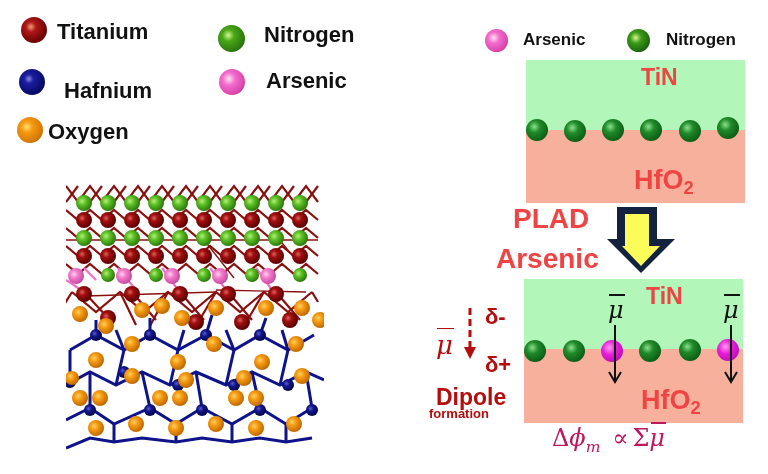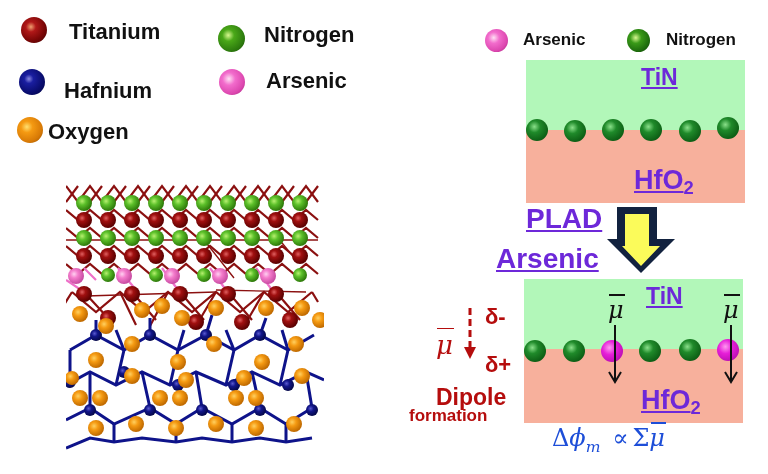--- a/index.html
+++ b/index.html
@@ -1,33 +1,33 @@
 <!DOCTYPE html>
 <html><head>
 <meta charset="utf-8">
 <style>
   html, body { margin:0; padding:0; background:#ffffff; }
   body { width:768px; height:474px; position:relative; overflow:hidden; font-family:"Liberation Sans", "DejaVu Sans", sans-serif; }
   .abs { position:absolute; }
   .sphere { position:absolute; border-radius:50%; }
   .legend-text { position:absolute; font-weight:bold; color:#111; white-space:nowrap; }
   .layer { position:absolute; }
-  .layer-label { position:absolute; font-weight:bold; color:#6d28d9; white-space:nowrap;text-decoration:underline; }
+  .layer-label { position:absolute; font-weight:bold; color:#ef4444; white-space:nowrap; }
   .layer-label sub { font-size:0.68em; vertical-align:-0.28em; }
   .red { color:#b50d0d; }
   .math { font-family:"DejaVu Serif", "Liberation Serif", serif; }
   .mubar { display:inline-block; position:relative; font-style:italic; }
   .mubar::before { content:""; position:absolute; left:0.05em; right:-0.05em; top:-0.08em; height:1.5px; background:currentColor; }
 </style>
 </head>
 <body>
 
 <div>
   <div class="sphere" style="left:21px;top:17px;width:26px;height:26px;background:radial-gradient(circle at 38% 38%, #f0a070 0%, #b01818 22%, #7a0606 60%, #3d0000 100%);"></div>
-  <div class="legend-text" style="left:57px;top:19px;font-size:22px;margin-left:12px;">Titanium</div>
+  <div class="legend-text" style="left:57px;top:19px;font-size:22px;">Titanium</div>
 
   <div class="sphere" style="left:19px;top:69px;width:26px;height:26px;background:radial-gradient(circle at 38% 38%, #8a8ae0 0%, #1a1ea0 20%, #0a0d70 60%, #02033a 100%);"></div>
   <div class="legend-text" style="left:64px;top:70px;font-size:22px;margin-top:8px;">Hafnium</div>
 
   <div class="sphere" style="left:17px;top:117px;width:26px;height:26px;background:radial-gradient(circle at 38% 38%, #ffe070 0%, #f59a12 25%, #d87a06 65%, #8a4a00 100%);"></div>
   <div class="legend-text" style="left:48px;top:119px;font-size:22px;">Oxygen</div>
 
   <div class="sphere" style="left:218px;top:25px;width:27px;height:27px;background:radial-gradient(circle at 38% 38%, #d8f890 0%, #4aa818 25%, #2e7d0e 65%, #174a04 100%);"></div>
   <div class="legend-text" style="left:264px;top:22px;font-size:22px;">Nitrogen</div>
 
@@ -231,21 +231,21 @@
   <div>
     <div class="sphere" style="left:526px;top:119px;width:22px;height:22px;background:radial-gradient(circle at 38% 35%, #8ae08a 0%, #1f8a2a 30%, #0c5c14 75%, #063a0a 100%);"></div>
     <div class="sphere" style="left:564px;top:120px;width:22px;height:22px;background:radial-gradient(circle at 38% 35%, #8ae08a 0%, #1f8a2a 30%, #0c5c14 75%, #063a0a 100%);"></div>
     <div class="sphere" style="left:602px;top:119px;width:22px;height:22px;background:radial-gradient(circle at 38% 35%, #8ae08a 0%, #1f8a2a 30%, #0c5c14 75%, #063a0a 100%);"></div>
     <div class="sphere" style="left:640px;top:119px;width:22px;height:22px;background:radial-gradient(circle at 38% 35%, #8ae08a 0%, #1f8a2a 30%, #0c5c14 75%, #063a0a 100%);"></div>
     <div class="sphere" style="left:679px;top:120px;width:22px;height:22px;background:radial-gradient(circle at 38% 35%, #8ae08a 0%, #1f8a2a 30%, #0c5c14 75%, #063a0a 100%);"></div>
     <div class="sphere" style="left:717px;top:117px;width:22px;height:22px;background:radial-gradient(circle at 38% 35%, #8ae08a 0%, #1f8a2a 30%, #0c5c14 75%, #063a0a 100%);"></div>
   </div>
 </div>
 
-<div class="layer-label" style="left:526px;top:203px;font-size:28px;">PLAD</div>
+<div class="layer-label" style="left:513px;top:203px;font-size:28px;">PLAD</div>
 <div class="layer-label" style="left:496px;top:243px;font-size:28px;">Arsenic</div>
 <svg class="abs" style="left:604px;top:206px;" width="74" height="70" viewBox="0 0 74 70">
   <polygon points="13,1 53,1 53,33 71,33 37,67 3,33 13,33" fill="#12223f"></polygon>
   <polygon points="21,8 45,8 45,40 56,40 37,60 18,40 21,40" fill="#fbfb5a"></polygon>
 </svg>
 
 <div>
   <div class="layer" style="left:524px;top:279px;width:219px;height:70px;background:#b2f7b9;"></div>
   <div class="layer" style="left:524px;top:349px;width:219px;height:74px;background:#f7b09c;"></div>
   <div class="layer-label" style="left:646px;top:283px;font-size:23px;"><span>TiN</span></div>
@@ -274,19 +274,19 @@
 
 <div>
   <div class="abs red" style="left:485px;top:304px;font-size:22px;font-weight:bold;">δ-</div>
   <div class="abs math red" style="left:436px;top:330px;font-size:26px;"><span class="mubar">μ</span></div>
   <svg class="abs" style="left:463px;top:308px;" width="14" height="52" viewBox="0 0 14 52">
     <line x1="7" y1="0" x2="7" y2="40" stroke="#b50d0d" stroke-width="3" stroke-dasharray="7,4"></line>
     <polygon points="1,39 13,39 7,51" fill="#b50d0d"></polygon>
   </svg>
   <div class="abs red" style="left:485px;top:352px;font-size:22px;font-weight:bold;">δ+</div>
   <div class="abs red" style="left:436px;top:384px;font-size:23px;font-weight:bold;">Dipole</div>
-  <div class="abs red" style="left:409px;top:406px;font-size:17px;font-weight:bold;text-align:center;">formation</div>
-</div>
-
-<div class="abs math" style="left:552px;top:424px;font-size:24px;color:#1d4ed8;white-space:nowrap;">
+  <div class="abs red" style="left:429px;top:406px;font-size:13px;font-weight:bold;text-align:center;">formation</div>
+</div>
+
+<div class="abs math" style="left:552px;top:424px;font-size:24px;color:#be185d;white-space:nowrap;">
   <span>Δ</span><i>ϕ</i><sub style="font-size:0.65em;font-style:italic;">m</sub>
   <span style="margin:0 4px;">∝</span><span>Σ</span><span class="mubar">μ</span>
 </div>
 
 </body></html>

